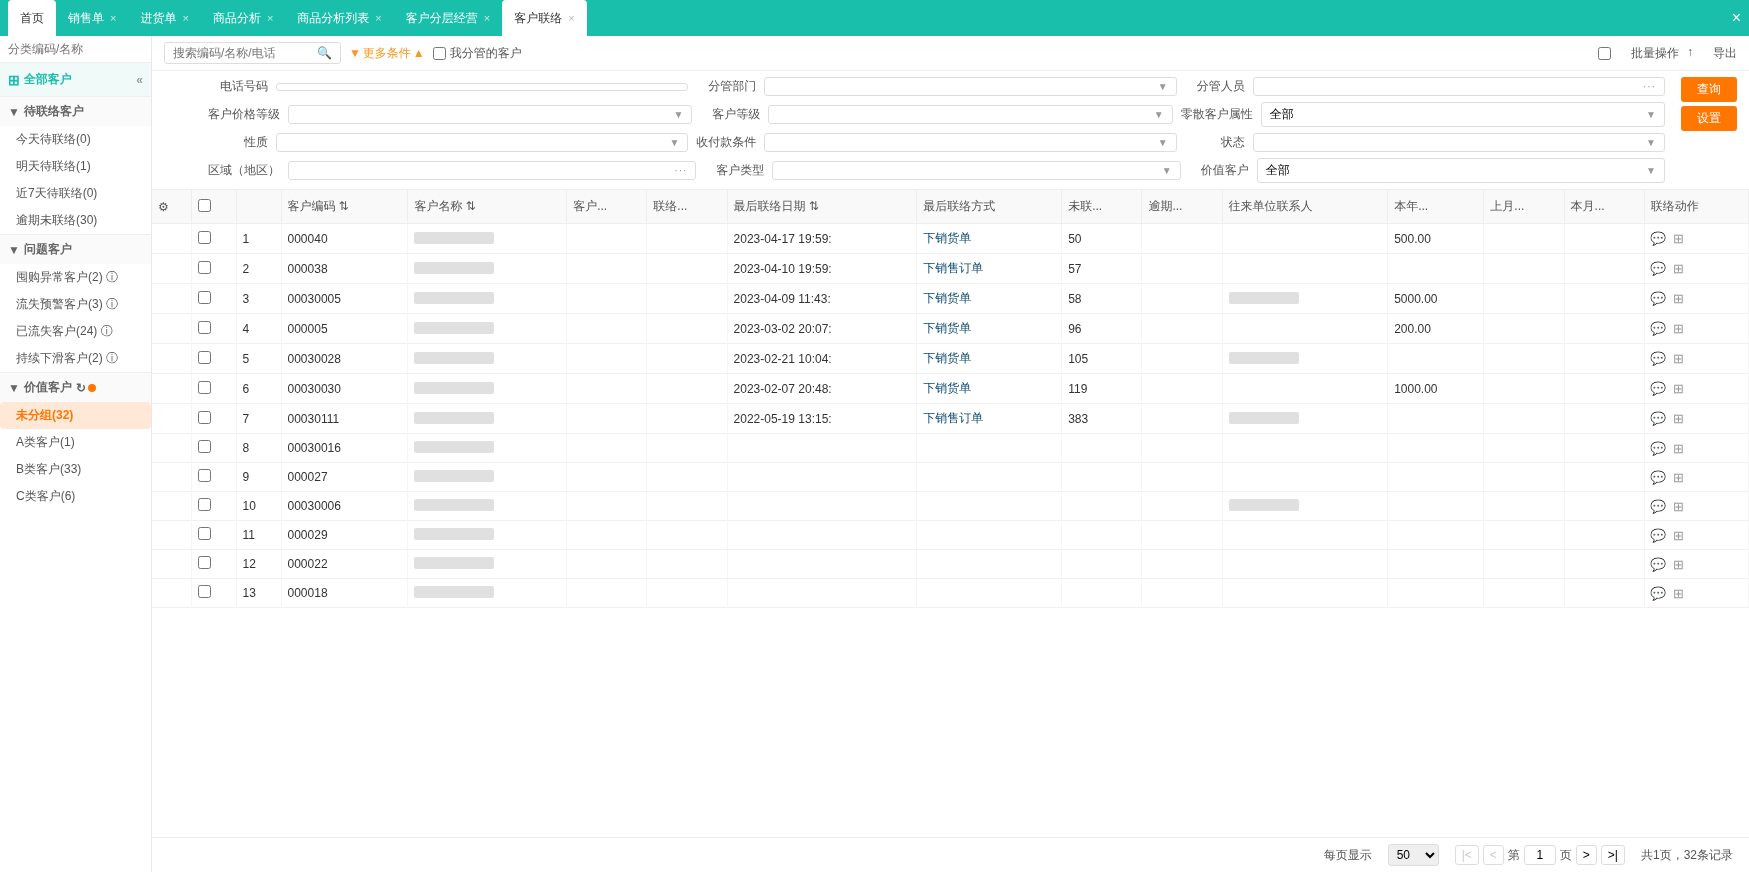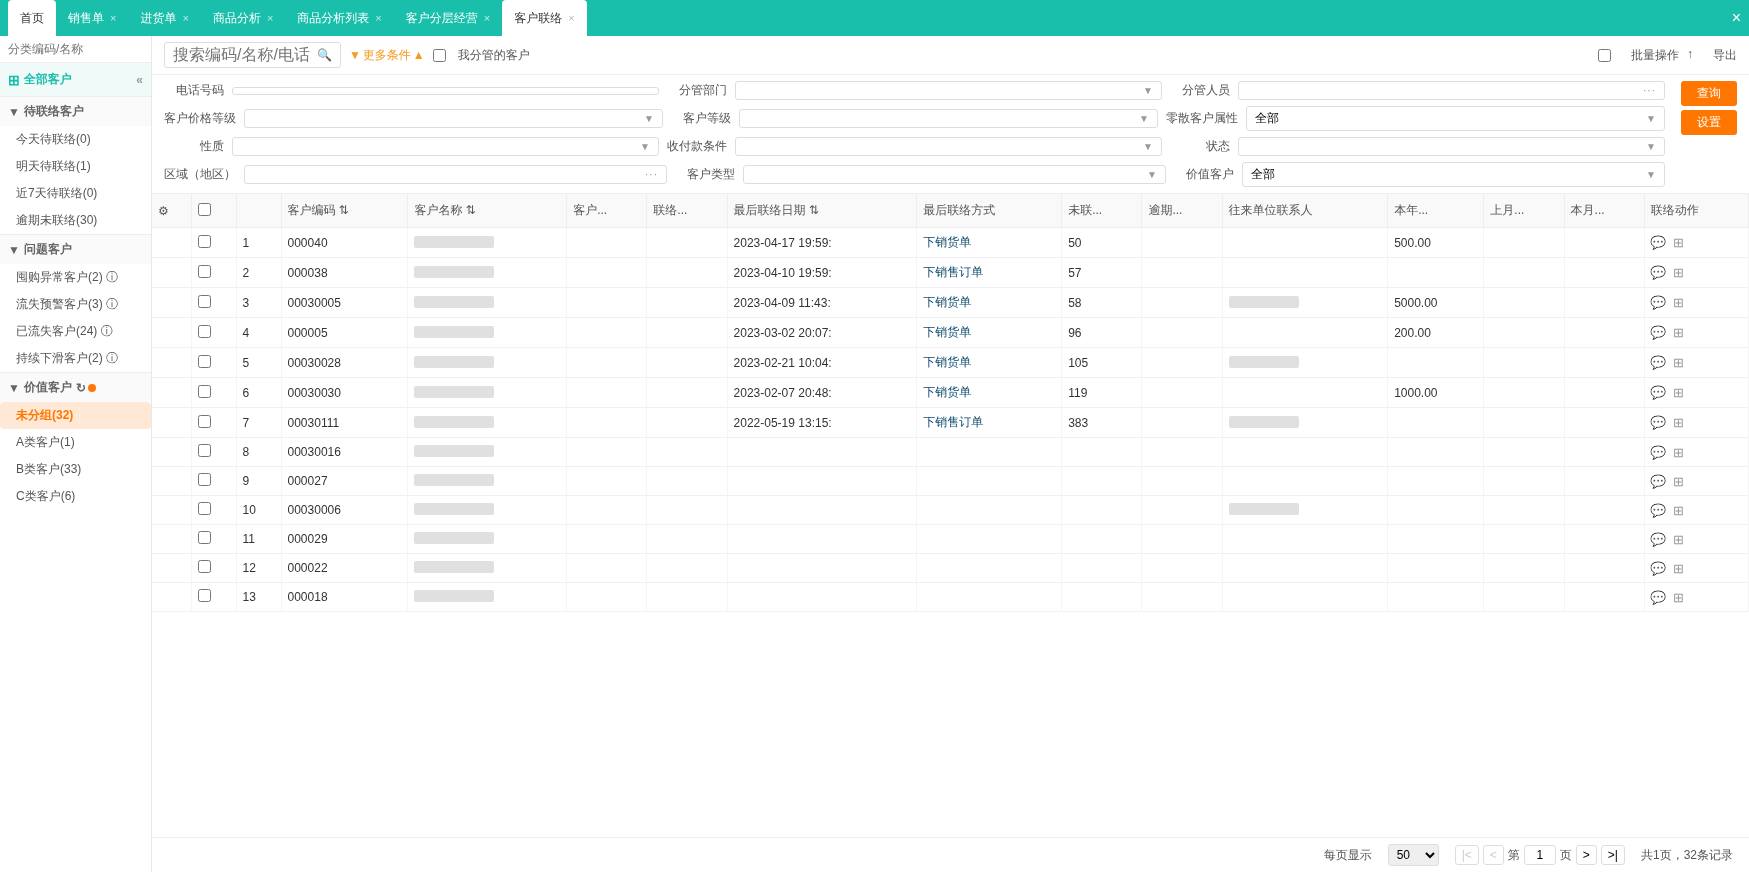--- a/index.html
+++ b/index.html
@@ -53,23 +53,23 @@
 
     
     .filter-bar {
       background: #fff; padding: 6px 12px; display: flex; align-items: center;
       border-bottom: 1px solid #eee; gap: 8px;
     }
     .filter-search-input {
       display: flex; align-items: center; border: 1px solid #ddd; border-radius: 3px;
       padding: 3px 8px; background: #fff; min-width: 160px;
     }
-    .filter-search-input input { border: none; outline: none; font-size: 16px; color: #4d7c0f; }
+    .filter-search-input input { border: none; outline: none; font-size: 12px; color: #4d7c0f; }
     .more-filters { color: #f59a23; cursor: pointer; display: flex; align-items: center; gap: 2px; }
-    .my-customers { display: flex; align-items: center; gap: 12px; color: #555; cursor: pointer; }
+    .my-customers { display: flex; align-items: center; gap: 4px; color: #555; cursor: pointer; }
     .toolbar-right { margin-left: auto; display: flex; align-items: center; gap: 8px; }
     .toolbar-btn { color: #555; cursor: pointer; display: flex; gap: 20px; }
 
     
     .advanced-filter {
       background: #fff; border-bottom: 1px solid #eee; padding: 6px 12px;
     }
     .filter-row { display: flex; align-items: center; gap: 8px; margin-bottom: 6px; }
     .filter-row:last-child { margin-bottom: 0; }
     .filter-label { color: #555; min-width: 60px; text-align: right; white-space: nowrap; }
@@ -232,21 +232,21 @@
         </div>
         <div class="toolbar-btn">
           <span>↑</span>
           <span>导出</span>
         </div>
       </div>
     </div>
 
     <div class="advanced-filter">
       <div style="display:flex; gap:8px; align-items: flex-start;">
-        <div style="flex:1;">
+        <div style="flex:1;margin-left:44px;">
 
           <div class="filter-row">
             <span class="filter-label">电话号码</span>
             <div class="filter-input wide" style="flex:1;"></div>
             <span class="filter-label">分管部门</span>
             <div class="filter-input wide" style="flex:1;">
               <span></span>
                 <span class="chevron">▼</span>
             </div>
             <span class="filter-label">分管人员</span>

